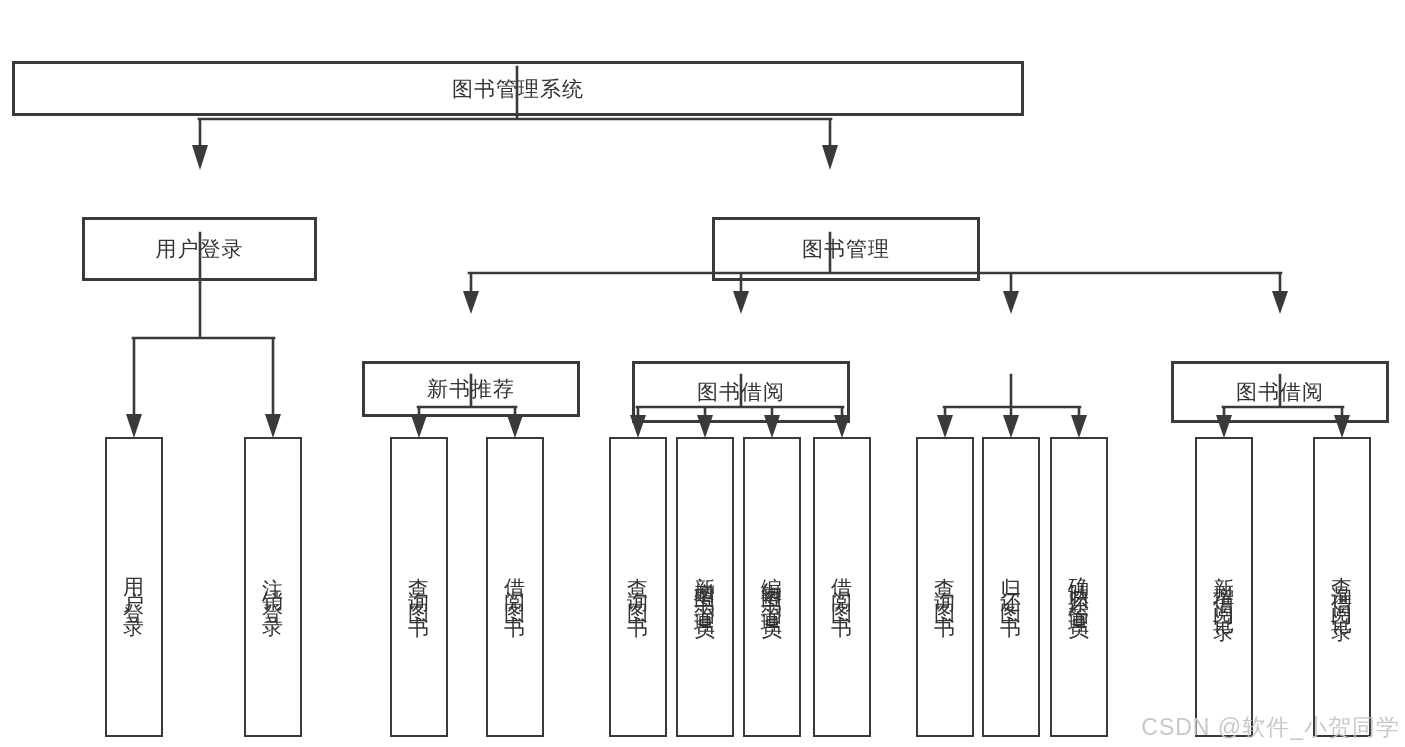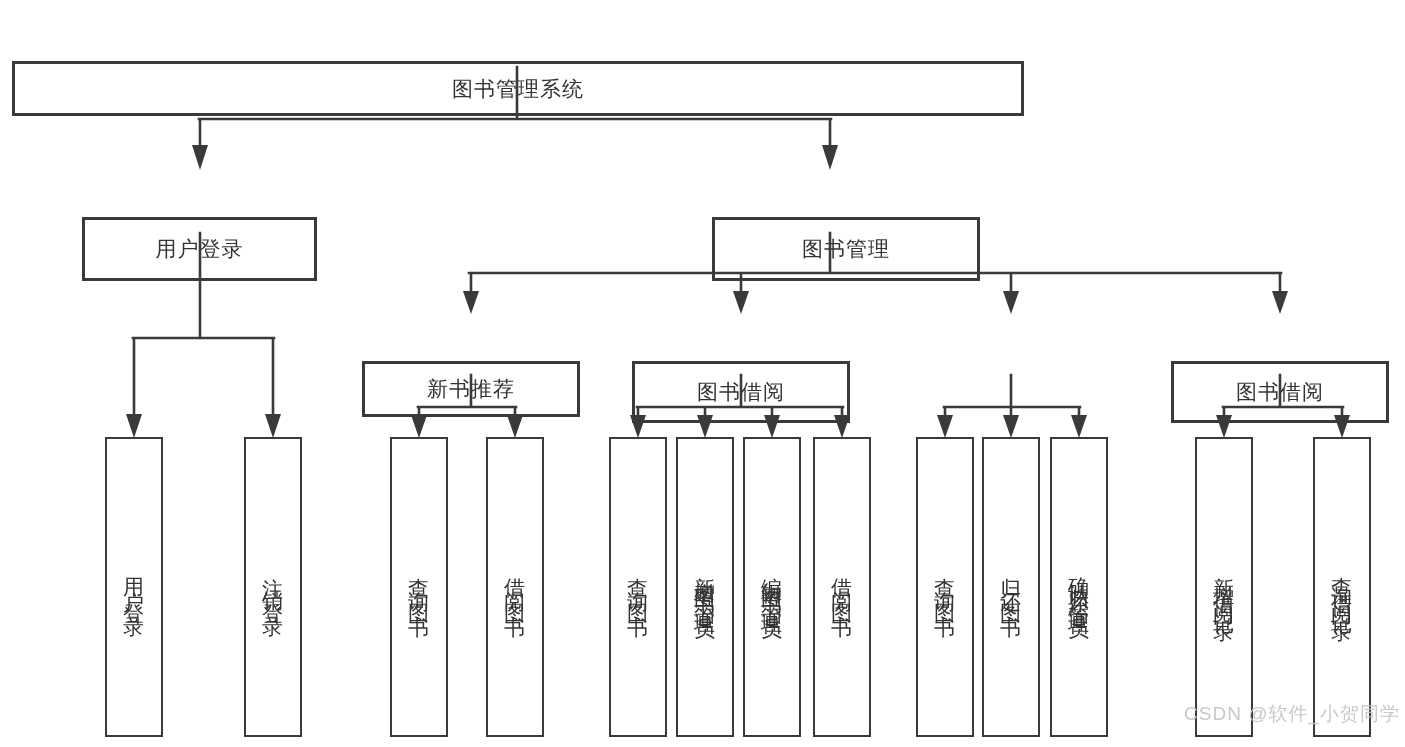--- a/index.html
+++ b/index.html
@@ -18,22 +18,22 @@
   }
   .vtext{
     writing-mode:vertical-rl;text-orientation:mixed;
     font-size:21px;line-height:1;white-space:nowrap;
   }
   .v-short{letter-spacing:13px;}
   .v-med{letter-spacing:9px;}
   .v-long{letter-spacing:6px;}
   svg.connectors{position:absolute;left:0;top:0;pointer-events:none;}
   .watermark{
-    position:absolute;right:5px;bottom:20px;
-    font-size:19px;letter-spacing:1px;color:rgba(197,197,197,0.95);
+    position:absolute;right:5px;bottom:4px;
+    font-size:23px;letter-spacing:1px;color:rgba(197,197,197,0.95);
     white-space:nowrap;z-index:10;
   }
 </style>
 </head>
 <body>
 
 <div class="canvas">
 
   <div class="hbox" style="left:12px;top:13px;width:1012px;height:55px">图书管理系统</div>
 

